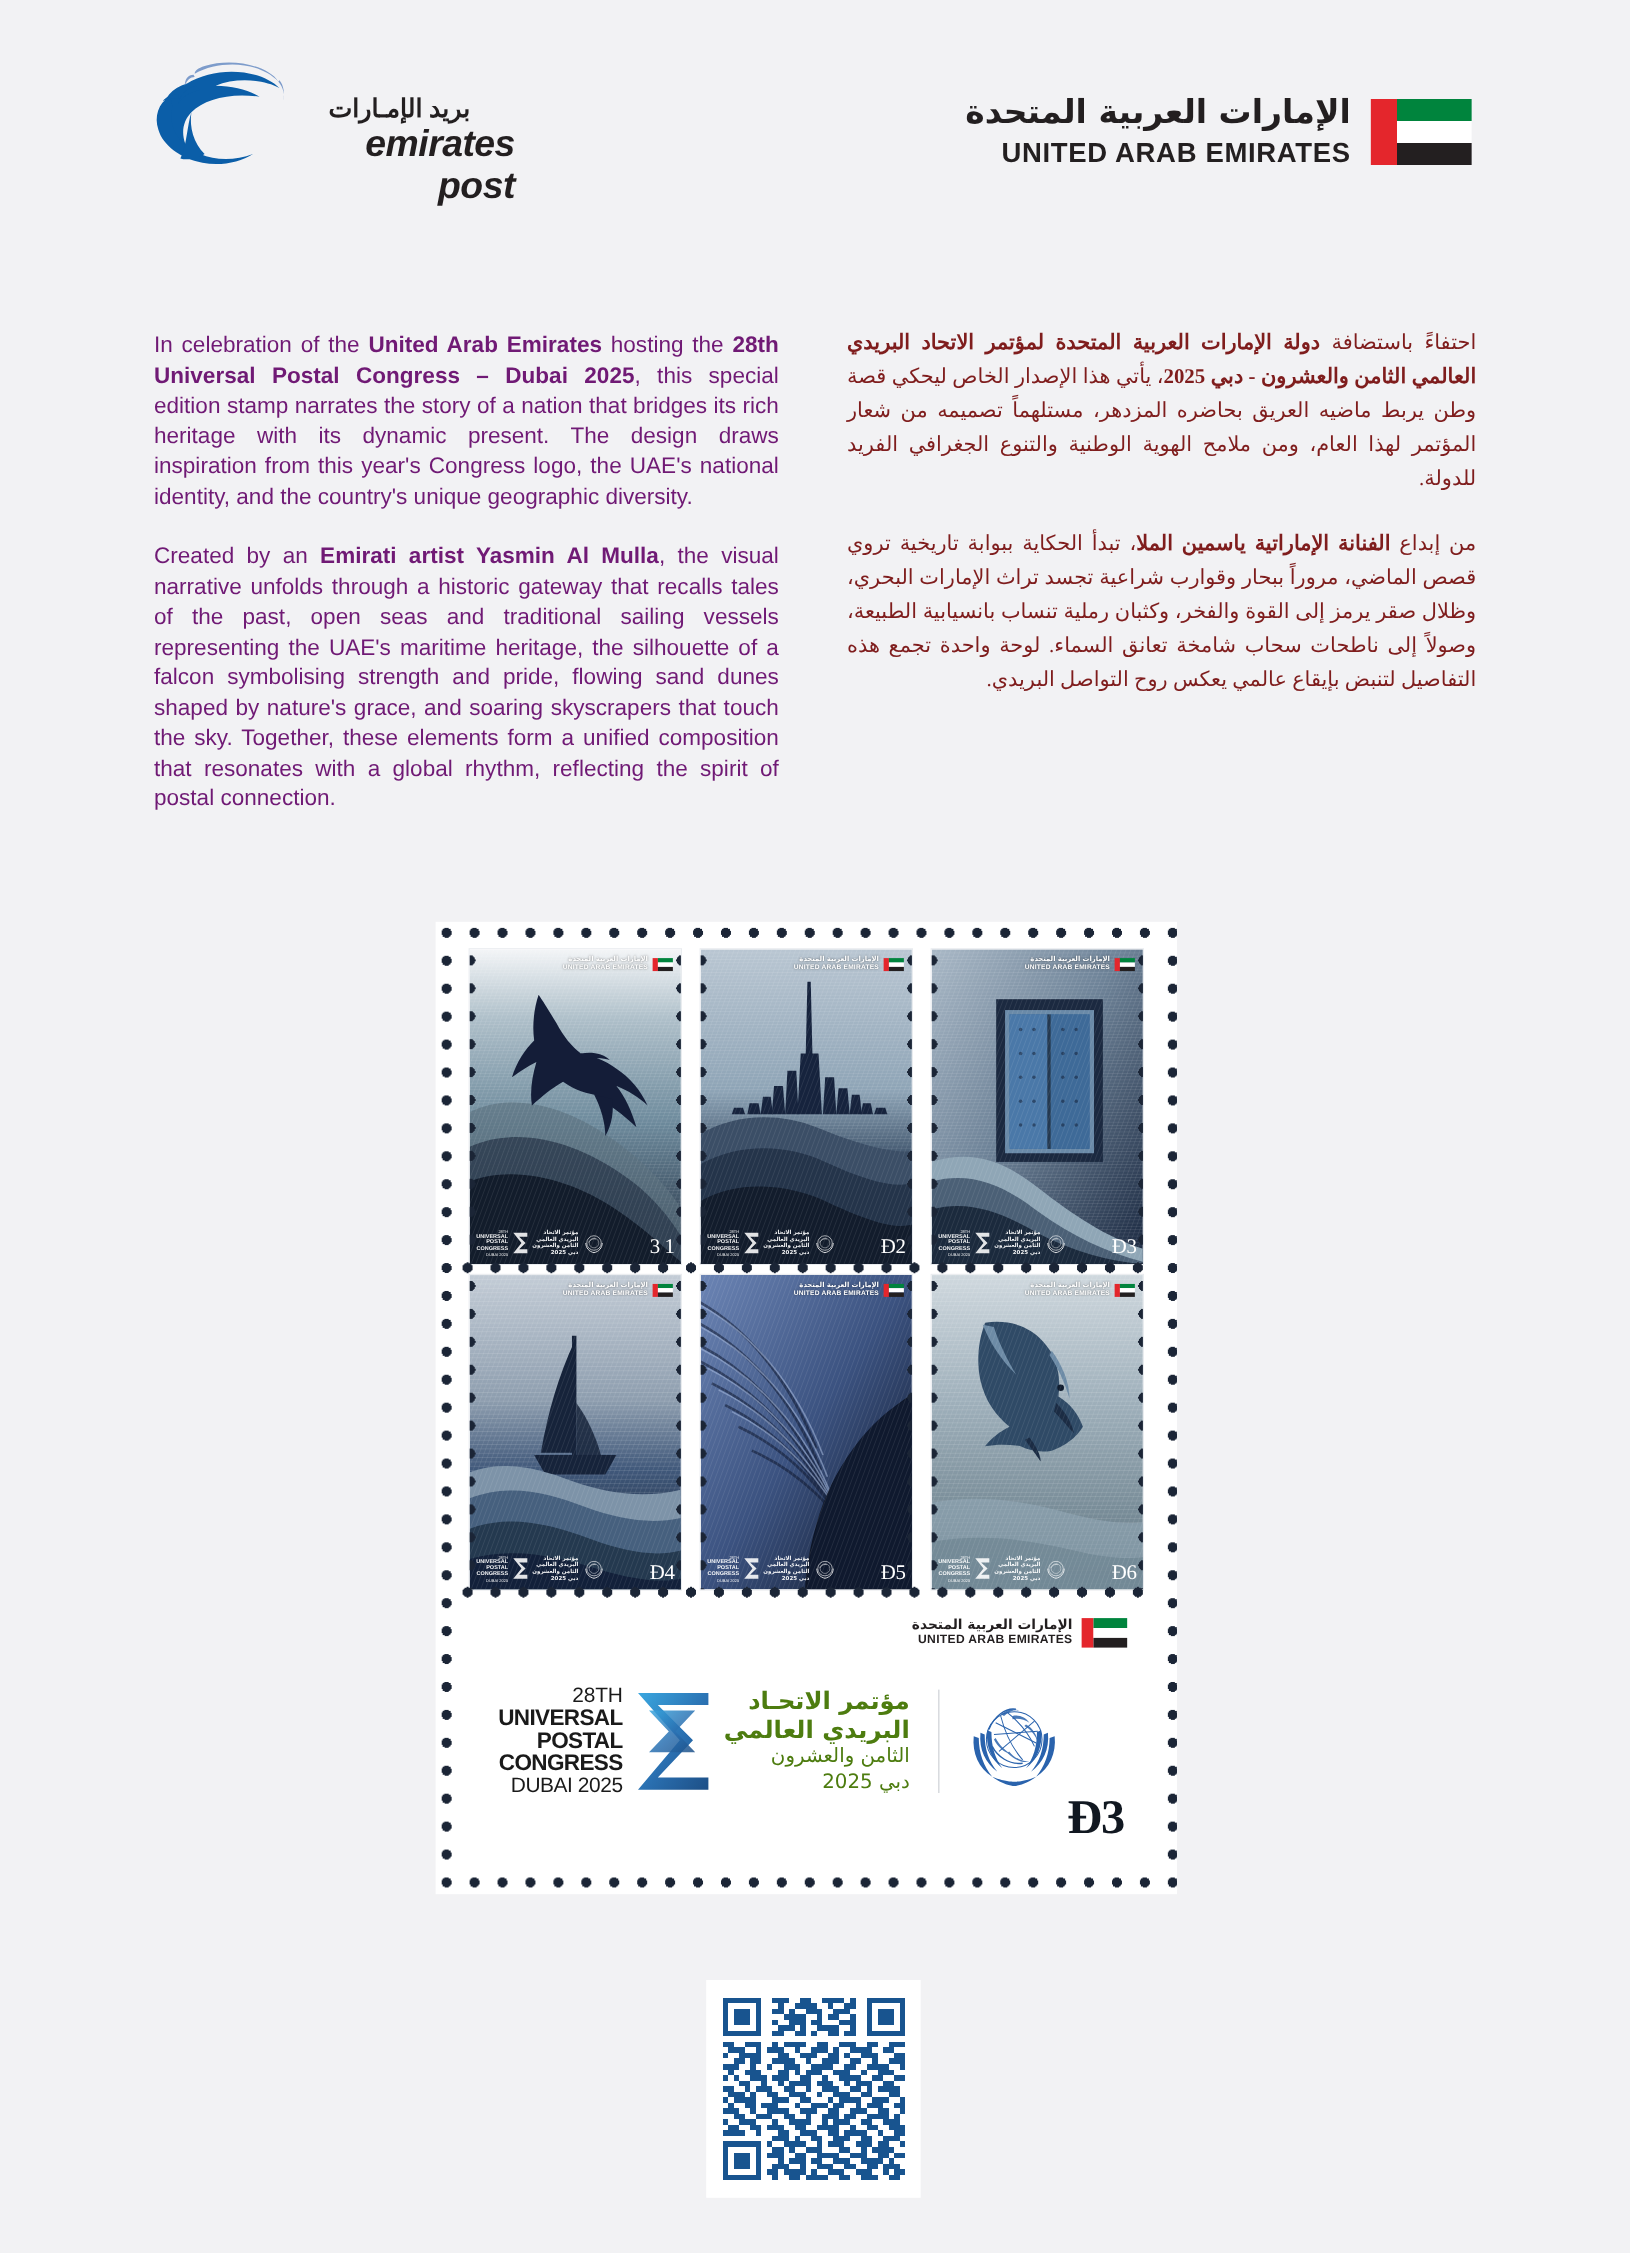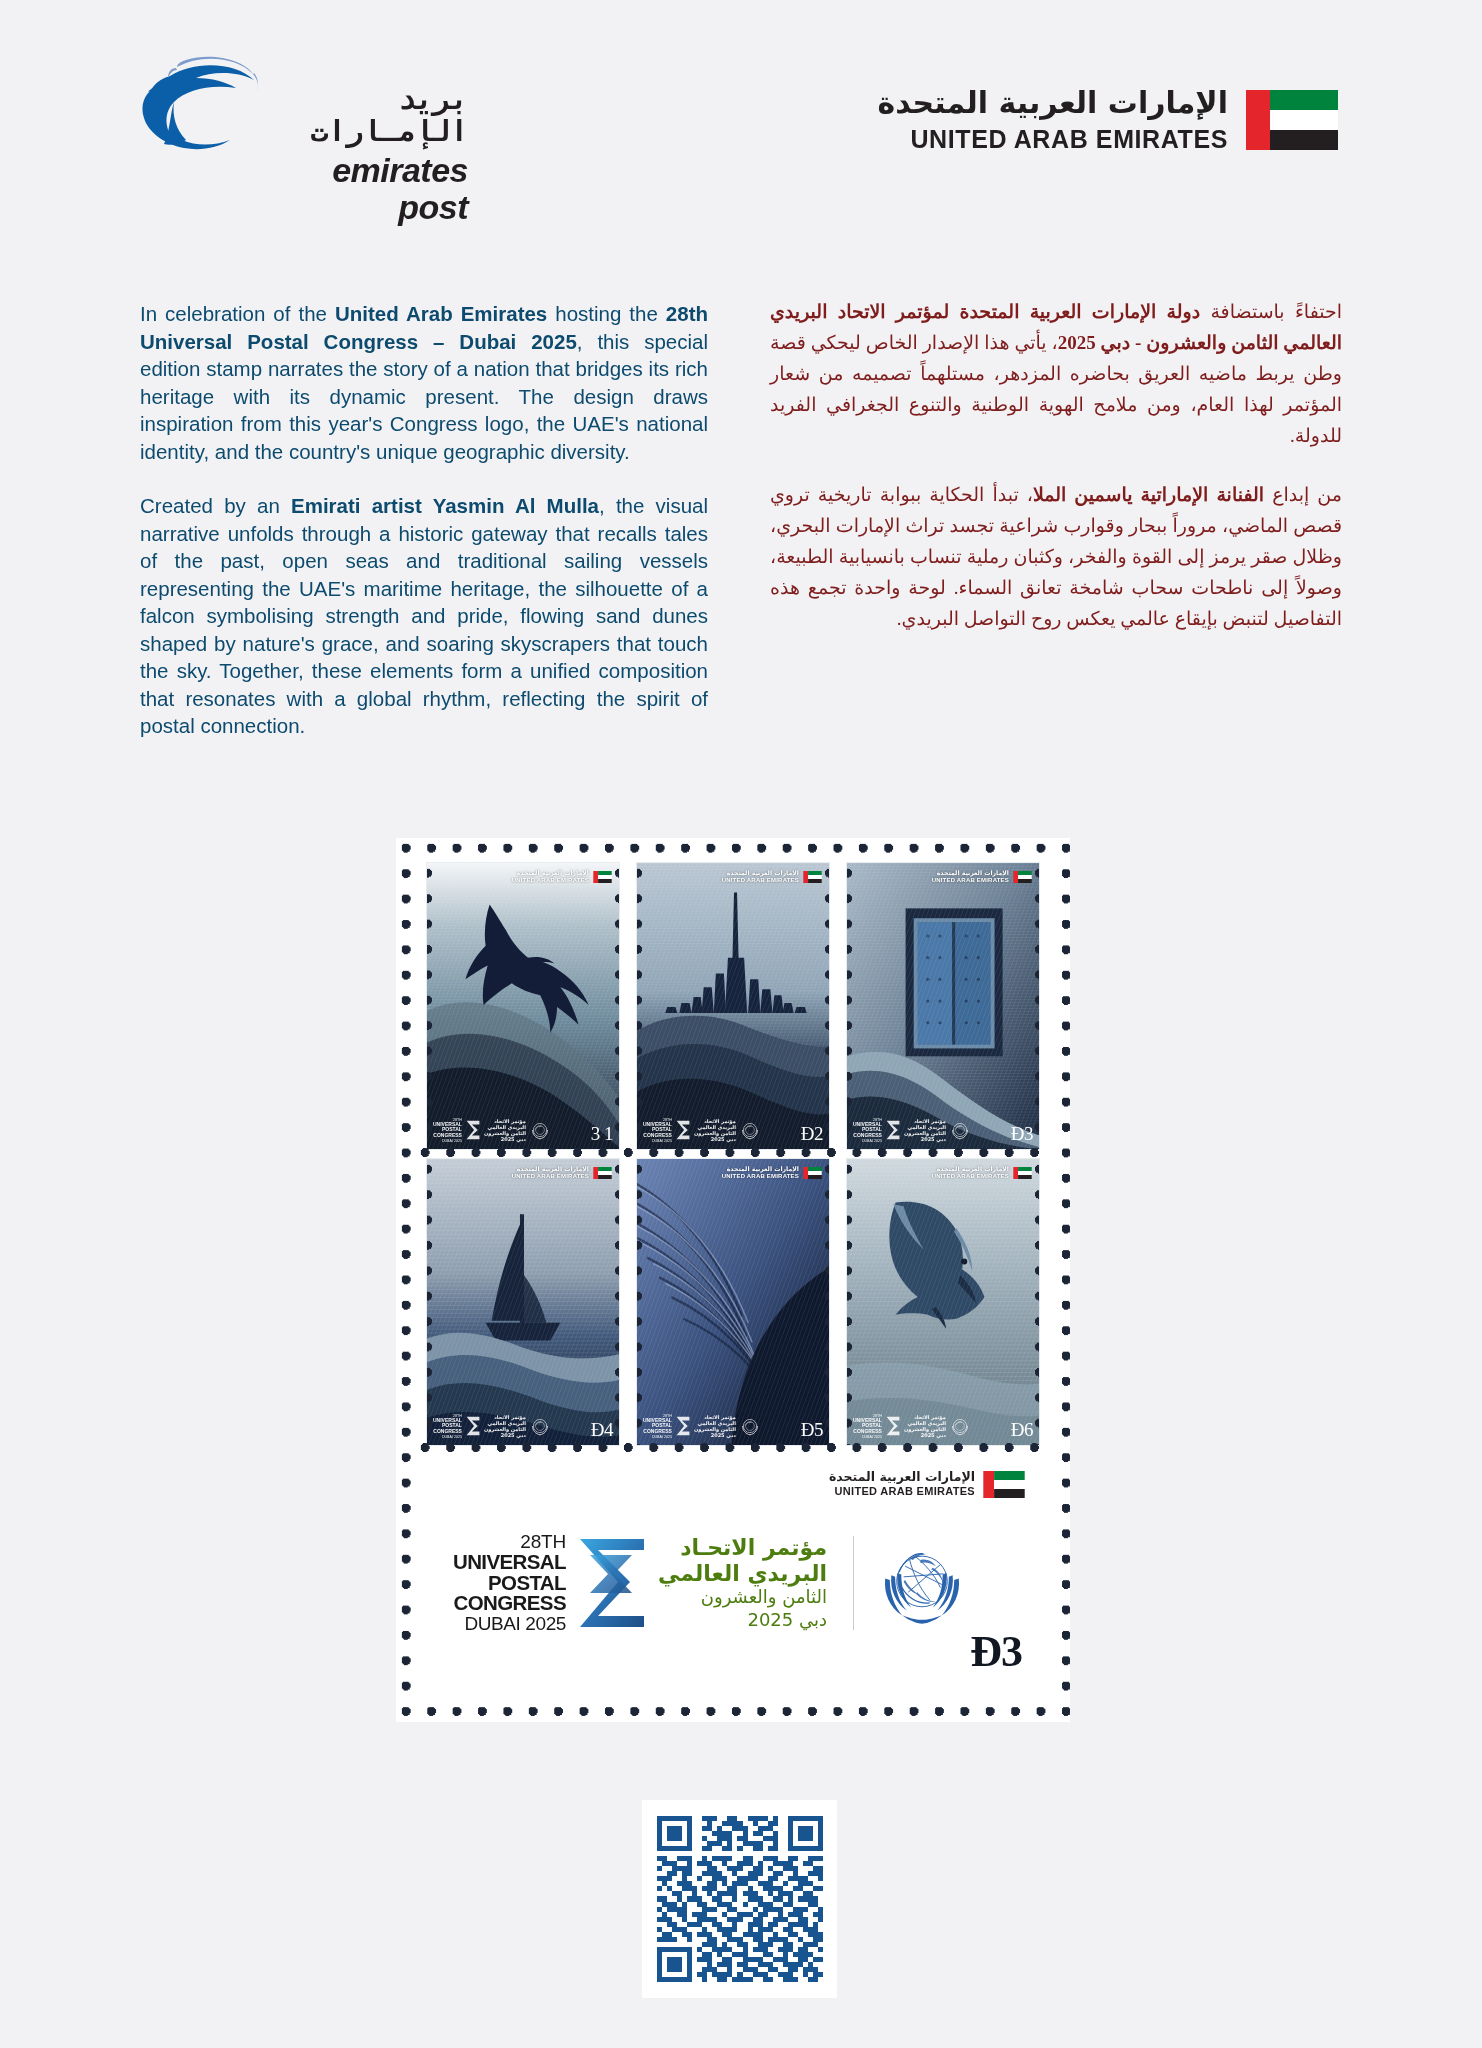--- a/index.html
+++ b/index.html
@@ -16,23 +16,23 @@
   
   .header{
     position:absolute;left:0;top:0;width:1482px;height:210px;
   }
   .logo-block{
     position:absolute;left:140px;top:48px;width:330px;height:120px;
   }
   .logo-falcon{position:absolute;left:0;top:6px;width:120px;height:108px;}
   .logo-words{position:absolute;left:118px;top:38px;width:210px;}
   .logo-ar{
-    font-family:Liberation Mono, monospace;
-    font-size:29px;font-weight:700;color:#231f20;
-    text-align:right;direction:rtl;letter-spacing:.5px;line-height:1.1;
+    font-family:Liberation Serif, serif;
+    font-size:23px;font-weight:700;color:#231f20;
+    text-align:center;direction:rtl;letter-spacing:.5px;line-height:1.1;
   }
   .logo-en{
     font-size:34px;font-weight:700;font-style:italic;color:#231f20;
     letter-spacing:-.5px;line-height:1.1;margin-top:2px;text-align:right;
   }
 
   .uae-block{
     position:absolute;right:144px;top:86px;
     display:flex;align-items:center;gap:18px;
   }
@@ -44,21 +44,21 @@
   .uae-en{
     font-size:25px;font-weight:700;letter-spacing:.6px;line-height:1.2;
     margin-top:3px;color:#231f20;
   }
   .flag{width:92px;height:60px;display:block;}
 
   
   .copy{position:absolute;top:300px;left:0;width:1482px;height:430px;}
   .col-en{
     position:absolute;left:140px;top:0;width:568px;
-    font-size:20.5px;line-height:27.5px;text-align:justify;color:#0c4a6e;
+    font-size:20.5px;line-height:27.5px;text-align:justify;color:#701a75;
     font-family:"Liberation Sans", sans-serif;
   }
   .col-en p{margin:0 0 27px 0;}
   .col-en b{font-weight:700;}
   .col-ar{
     position:absolute;right:140px;top:-4px;width:572px;
     direction:rtl;text-align:justify;
     font-family:Liberation Serif, serif;
     font-size:19px;line-height:31px;color:#7f1d1d;
   }

